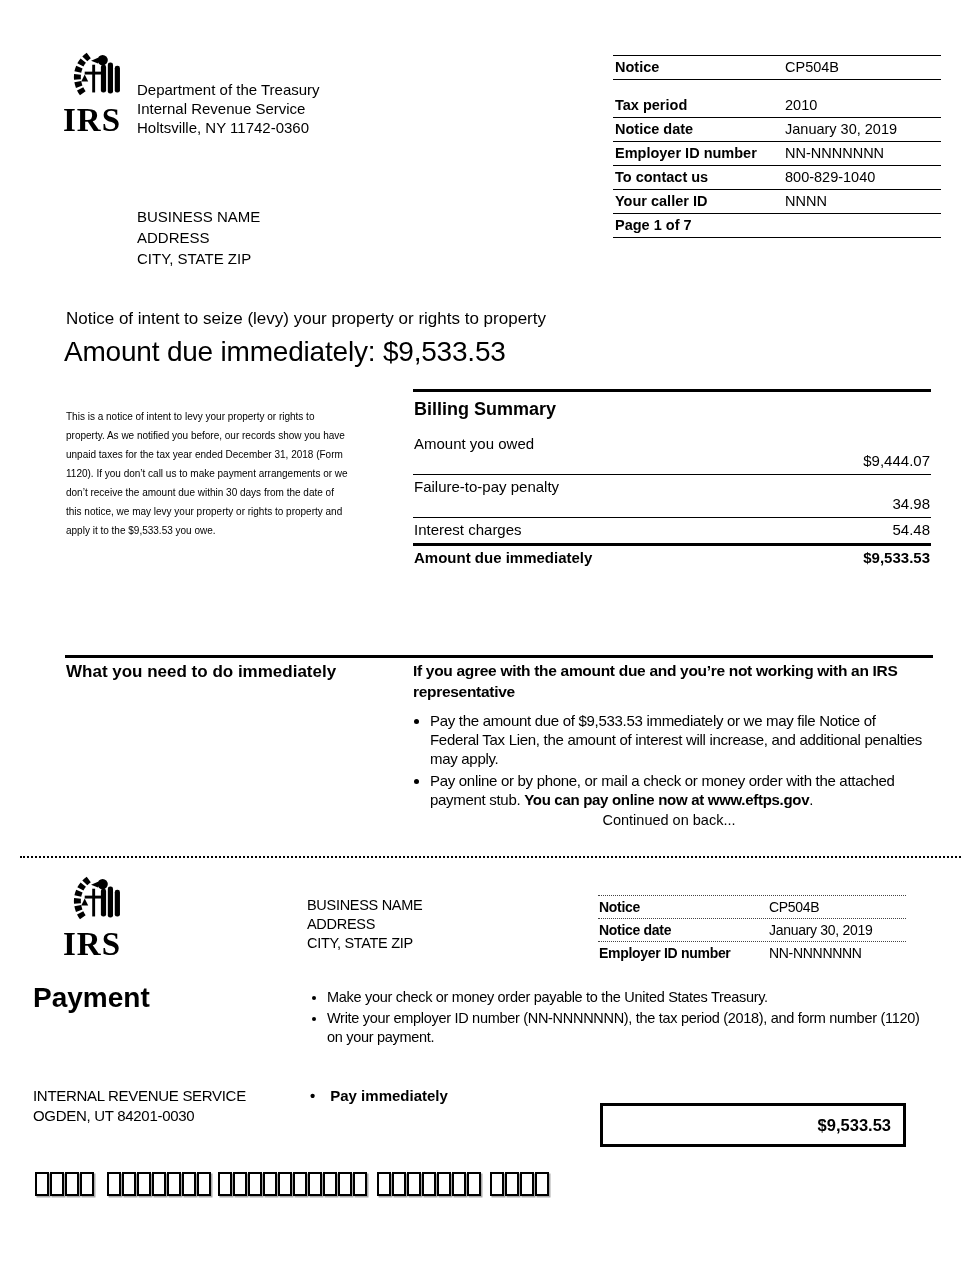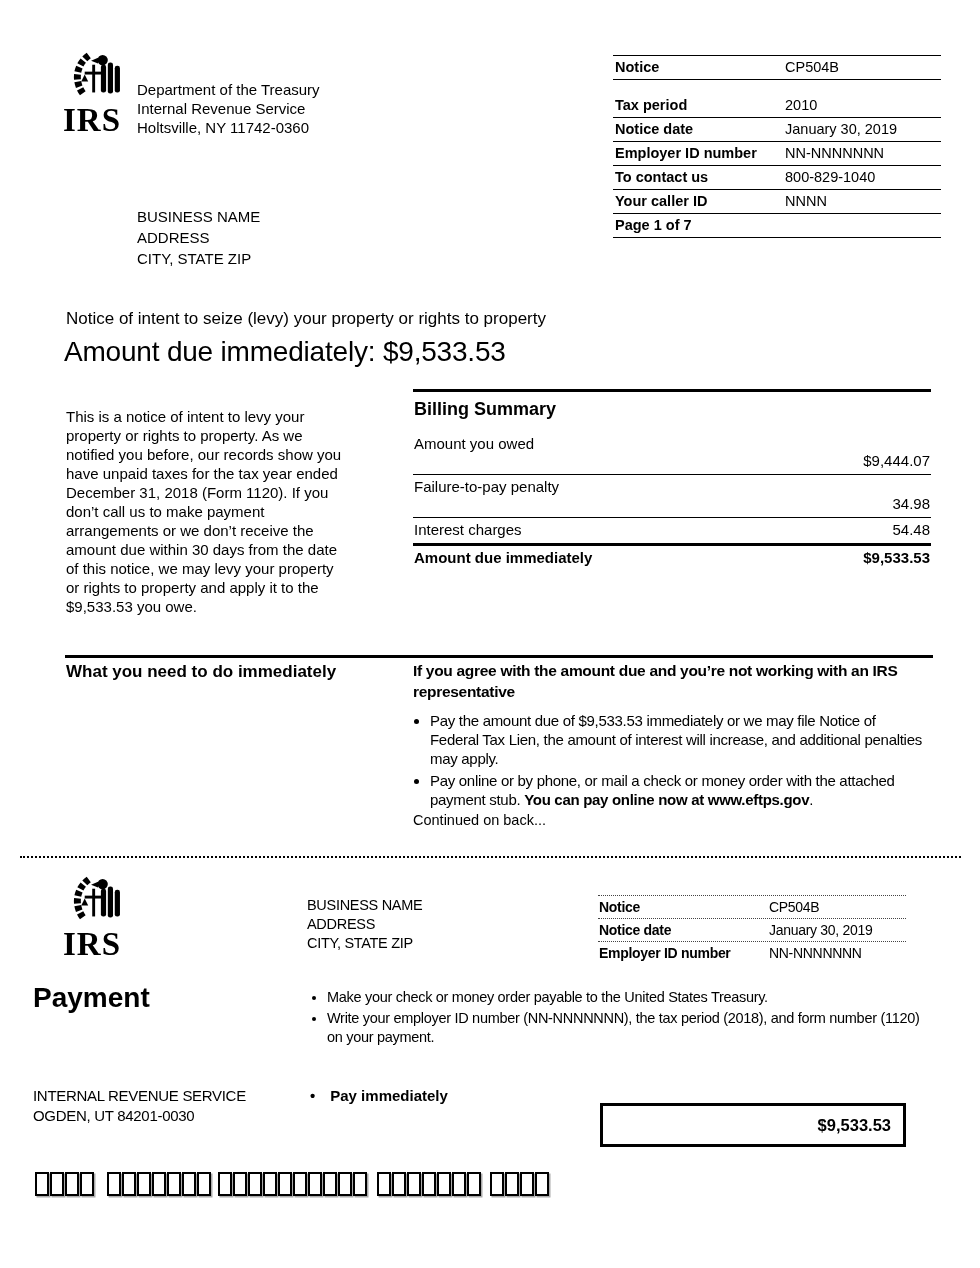--- a/index.html
+++ b/index.html
@@ -29,39 +29,39 @@
   .info-row.first { border-top:1.5px solid #000; }
   .info-spacer { height:14px; }
   .info-label { width:170px; font-weight:bold; flex-shrink:0; }
   .info-value { flex:1; }
 
   
   .subtitle { font-size:17px; }
   .big-title { font-size:28px; letter-spacing:-0.2px; }
 
   
-  .intro { width:282px; font-size:15px; line-height:19px; }
+  .intro { width:282px; font-size:10px; line-height:19px; }
   .billing { width:518px; border-top:3px solid #000; }
   .billing-title { font-weight:bold; font-size:18px; padding:7px 0 12px 1px; }
   .billing-row { display:flex; justify-content:space-between; font-size:15px; padding:3px 1px 5px 1px; }
   .billing-row .bl { }
   .billing-row .bv { text-align:right; }
   .rule-thin { border-bottom:1.5px solid #000;flex-direction:column; }
   .rule-thick { border-bottom:3px solid #000; }
   .bold { font-weight:bold; }
 
   
   .section-rule { width:868px; border-top:3px solid #000; }
   .left-heading { font-size:17px; font-weight:bold; }
   .cond { letter-spacing:-0.3px; }
   .action-right { width:512px; }
   .action-heading { font-weight:bold; font-size:15.5px; line-height:21px; }
   .action-right ul, .stub-instructions ul { margin:9px 0 0 0; padding-left:17px; }
   .action-right li { font-size:15px; line-height:19px; margin-bottom:3px; }
-  .continued { width:512px; text-align:left; font-size:14.5px; }
+  .continued { width:512px; text-align:center; font-size:14.5px; }
 
   
   .stub-separator { width:941px; border-top:2px dotted #000; }
   .stub-recipient { font-size:14.5px; line-height:19px; }
   .stub-table { width:308px; font-size:14px; }
   .stub-row { display:flex; padding:3px 0 3px 1px; border-bottom:1.5px dotted #444; }
   .stub-row.first { border-top:1.5px dotted #444; }
   .stub-row.last { border-bottom:none; }
   .stub-label { width:170px; font-weight:bold; flex-shrink:0; }
   .payment-title { font-size:28px; font-weight:bold; }

